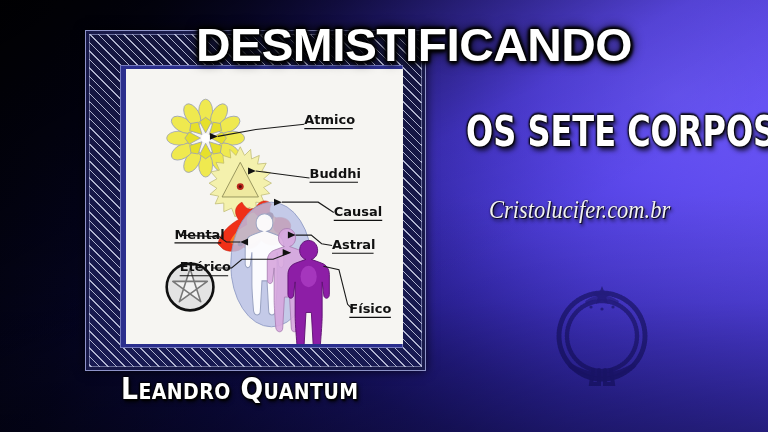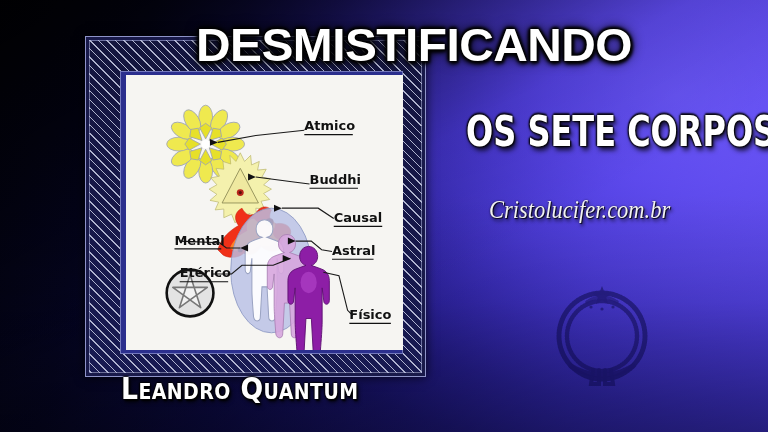--- a/index.html
+++ b/index.html
@@ -21,21 +21,21 @@
                 linear-gradient(to top, rgba(0,0,0,0.42) 0%, rgba(0,0,0,0.10) 30%, rgba(0,0,0,0) 55%);
     pointer-events:none;
   }
 
   
   #logo { position:absolute; left:541px; top:262px; width:122px; height:128px; opacity:0.55; }
   #logo svg { width:100%; height:100%; display:block; filter: blur(0.5px); }
 
   
   #frame {
-    position:absolute; left:85px; top:36px; width:341px; height:341px;
+    position:absolute; left:85px; top:30px; width:341px; height:341px;
     background:#191a4a;
     border:1px solid #8e93c8;
     box-shadow: 0 0 10px rgba(0,0,0,0.75);
     padding-left: 12px;
   }
   #frame-hatch {
     position:absolute; inset:3px;
     background:
       repeating-linear-gradient(45deg, rgba(214,218,240,0.80) 0px, rgba(214,218,240,0.80) 1px, rgba(20,21,62,0) 1px, rgba(20,21,62,0) 6px),
       linear-gradient(#14153e, #181a52);

